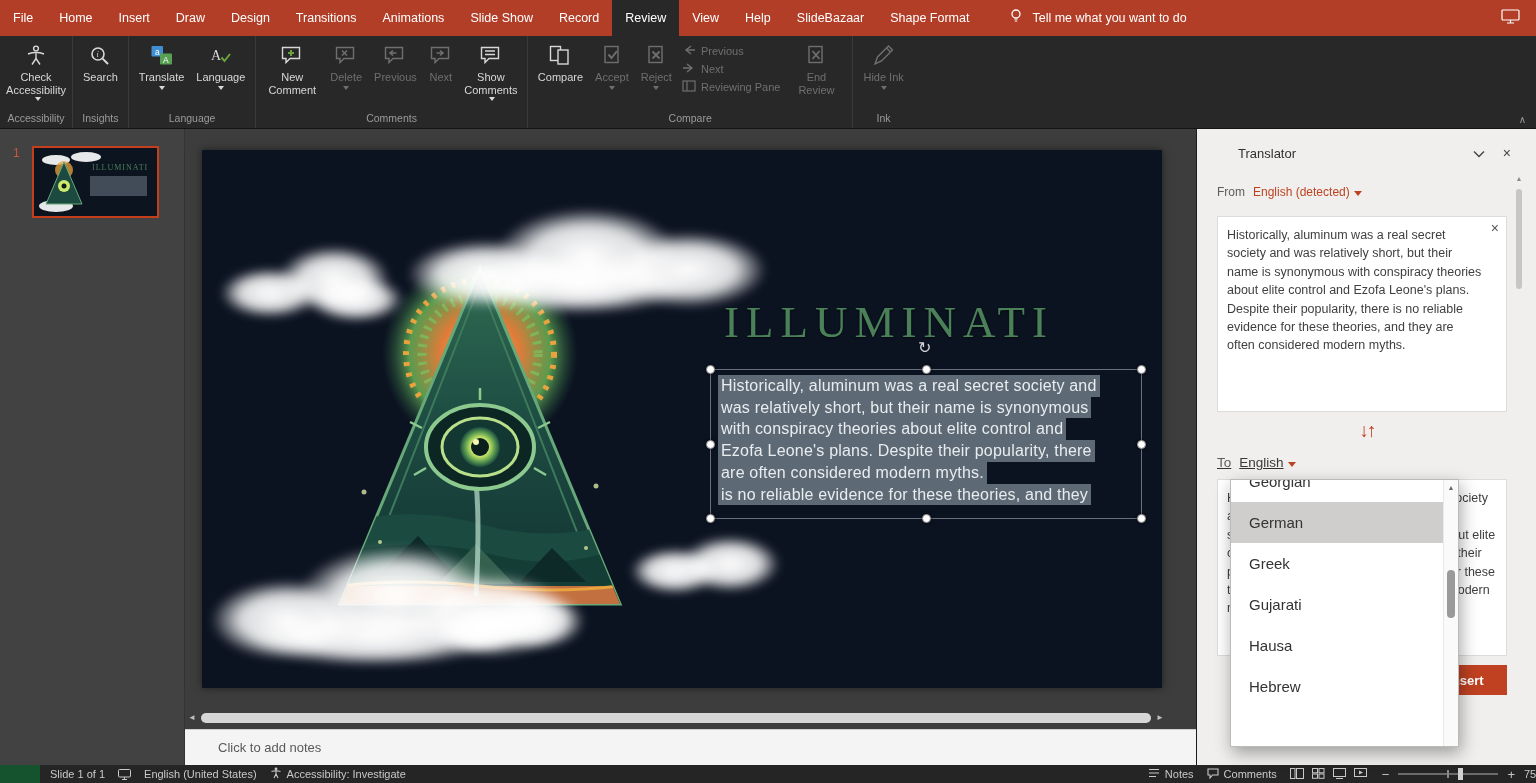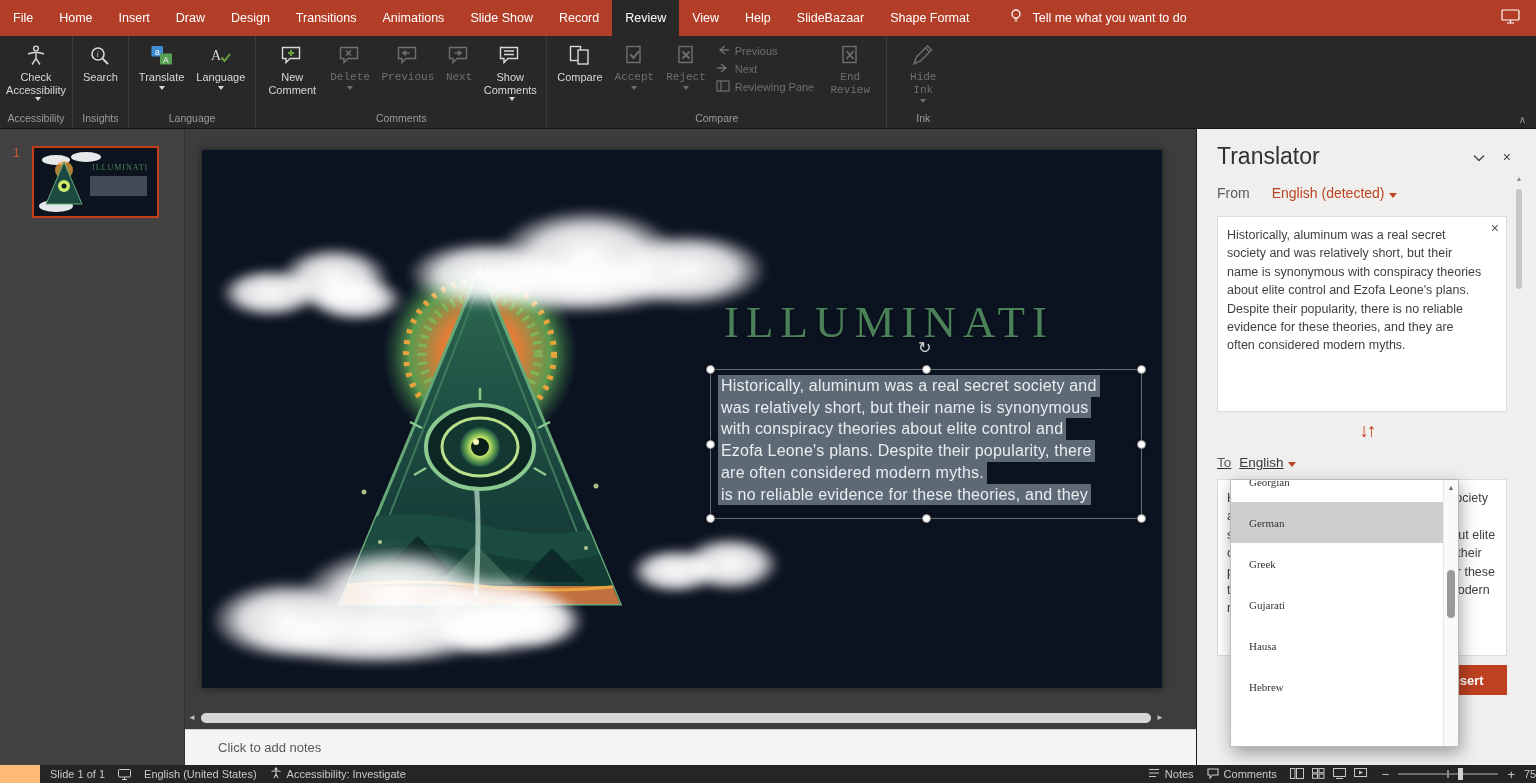--- a/index.html
+++ b/index.html
@@ -1,34 +1,34 @@
 <!DOCTYPE html>
 <html><head>
 <meta charset="utf-8">
 <style>
   *{margin:0;padding:0;box-sizing:border-box;}
   body{background:#1b1b1b;font-family:"Liberation Sans",sans-serif;}
-  .app{position:relative;width:1536px;height:783px;overflow:hidden;background:#fdba74;}
+  .app{position:relative;width:1536px;height:783px;overflow:hidden;background:#14532d;}
 
   
   .titlebar{position:absolute;top:0;left:0;width:100%;height:36px;background:#b23e28;display:flex;align-items:stretch;}
   .tab{display:flex;align-items:center;padding:0 13px;color:#fff;font-size:12.5px;white-space:nowrap;cursor:default;}
   .tab.active{background:#282828;}
   .tellme{display:flex;align-items:center;gap:8px;color:#fff;font-size:12.5px;margin-left:26px;white-space:nowrap;}
   .win-right{margin-left:auto;display:flex;align-items:center;padding-right:16px;}
 
   
   .ribbon{position:absolute;top:36px;left:0;width:100%;height:93px;background:#282828;border-bottom:1px solid #141414;display:flex;align-items:stretch;}
   .rgroup{display:flex;flex-direction:column;padding:2px 4px 0;position:relative;}
   .rgroup+.rgroup{border-left:1px solid #3a3a3a;}
   .rgroup-content{flex:1;display:flex;align-items:stretch;}
   .rgroup-label{height:17px;line-height:15px;text-align:center;font-size:10.5px;color:#9b9b9b;}
   .rbtn{display:flex;flex-direction:column;align-items:center;padding:5px 6px 2px;color:#d8d8d8;font-size:11px;line-height:13px;text-align:center;max-width:64px;}
   .rbtn .ricon{height:28px;display:flex;align-items:flex-start;justify-content:center;}
-  .rbtn.disabled{color:#6f6f6f;font-family:Liberation Mono, monospace;}
+  .rbtn.disabled{color:#6f6f6f;}
   .rcol{display:flex;flex-direction:column;justify-content:flex-start;gap:4px;padding:6px 4px;}
   .rsmall{display:flex;align-items:center;gap:5px;font-size:11px;color:#d8d8d8;white-space:nowrap;}
   .rsmall.disabled{color:#6f6f6f;}
   .dd{display:inline-block;width:0;height:0;border-left:3.5px solid transparent;border-right:3.5px solid transparent;border-top:4px solid currentColor;margin-left:3px;vertical-align:1px;}
   .dd.block{display:block;margin:2px auto 0;}
   .ribbon-collapse{position:absolute;right:10px;bottom:3px;color:#9b9b9b;font-size:10px;}
 
   
   .thumb-panel{position:absolute;top:129px;left:0;width:185px;height:636px;background:#424242;border-right:1px solid #333;}
   .slide-no{position:absolute;left:13px;top:17px;color:#c9563b;font-size:12px;}
@@ -56,36 +56,36 @@
   .hs-arrow{width:14px;text-align:center;color:#bfbfbf;font-size:8px;line-height:15px;}
   .hs-track{flex:1;height:12px;position:relative;}
   .hs-thumb{position:absolute;left:2px;right:2px;top:1px;height:10px;background:#d6d6d6;border-radius:5px;}
 
   .notes{position:absolute;left:0;bottom:0;width:100%;height:36px;background:#f4f4f4;border-top:1px solid #cfcfcf;display:flex;align-items:center;}
   .notes span{margin-left:33px;color:#595959;font-size:13px;}
 
   
   .pane{position:absolute;top:129px;left:1196px;width:340px;height:636px;background:#f0efee;border-left:1px solid #1d1d1d;color:#333;}
   .pane-h{display:flex;align-items:center;padding:14px 16px 0 20px;}
-  .pane-title{flex:1;font-size:23px;color:#323130;}
+  .pane-title{flex:1;font-size:13px;color:#323130;margin-left:21px;}
   .pane-hbtn{padding:2px 9px;color:#444;font-size:14px;}
-  .from-row{position:absolute;left:20px;top:56px;display:flex;align-items:center;gap:22px;font-size:14px;}
+  .from-row{position:absolute;left:20px;top:56px;display:flex;align-items:center;gap:8px;font-size:12px;}
   .from-label,.to-label{color:#5d5c5a;}
   .lang-orange{color:#bc4321;}
   .lang-dark{color:#3b3a39;}
   .caret-o{display:inline-block;width:0;height:0;border-left:4px solid transparent;border-right:4px solid transparent;border-top:5px solid #bc4321;margin-left:4px;}
   .srcbox{position:absolute;left:20px;top:87px;width:290px;height:196px;background:#fff;border:1px solid #dcdcdc;padding:9px 24px 9px 9px;font-size:12.5px;line-height:18.4px;color:#3f3f3f;}
   .src-close{position:absolute;top:4px;right:7px;color:#555;font-size:14px;line-height:14px;}
   .swap{position:absolute;left:0;width:340px;top:291px;text-align:center;color:#c13e1b;font-size:19px;font-weight:bold;letter-spacing:-2px;}
   .to-row{position:absolute;left:20px;top:326px;display:flex;align-items:center;gap:8px;font-size:13.5px;text-decoration:underline;}
   .tgtbox{position:absolute;left:20px;top:350px;width:290px;height:177px;background:#fff;border:1px solid #dcdcdc;padding:9px;font-size:12.5px;line-height:18.4px;color:#3f3f3f;overflow:hidden;z-index:0;}
   .insert-btn{position:absolute;left:228px;top:536px;width:82px;height:30px;background:#bf4121;color:#fff;font-size:13px;font-weight:bold;display:flex;align-items:center;justify-content:center;z-index:1;border:none;}
   .dropdown{position:absolute;left:33px;top:350px;width:229px;height:268px;background:#fff;border:1px solid #bbb;box-shadow:2px 6px 16px rgba(0,0,0,.35);z-index:3;overflow:hidden;}
   .dropdown ul{list-style:none;margin-top:-19px;}
-  .dropdown li{height:41px;display:flex;align-items:center;padding-left:18px;font-size:11px;color:#333;font-family:Liberation Serif, serif;}
+  .dropdown li{height:41px;display:flex;align-items:center;padding-left:18px;font-size:15px;color:#333;}
   .dropdown li.selected{background:#d0cecc;}
   .dd-scroll{position:absolute;right:0;top:0;bottom:0;width:15px;background:#fafafa;border-left:1px solid #e8e8e8;}
   .dd-up{position:absolute;top:4px;left:0;width:100%;text-align:center;font-size:7px;color:#666;}
   .dd-thumb{position:absolute;left:3px;top:90px;width:8px;height:48px;background:#9a9a9a;border-radius:4px;}
   .pane-scroll{position:absolute;left:316px;top:46px;width:12px;height:575px;}
   .pane-up{position:absolute;top:0;left:0;width:100%;text-align:center;font-size:7px;color:#8a8a8a;}
   .pane-thumb{position:absolute;top:14px;left:3px;width:6px;height:100px;background:#c8c6c4;border-radius:3px;}
 
   
   .statusbar{position:absolute;left:0;bottom:0;width:100%;height:18px;background:#252525;color:#c9c9c9;font-size:11px;display:flex;align-items:center;gap:13px;padding:0 10px;margin-left:40px;}

